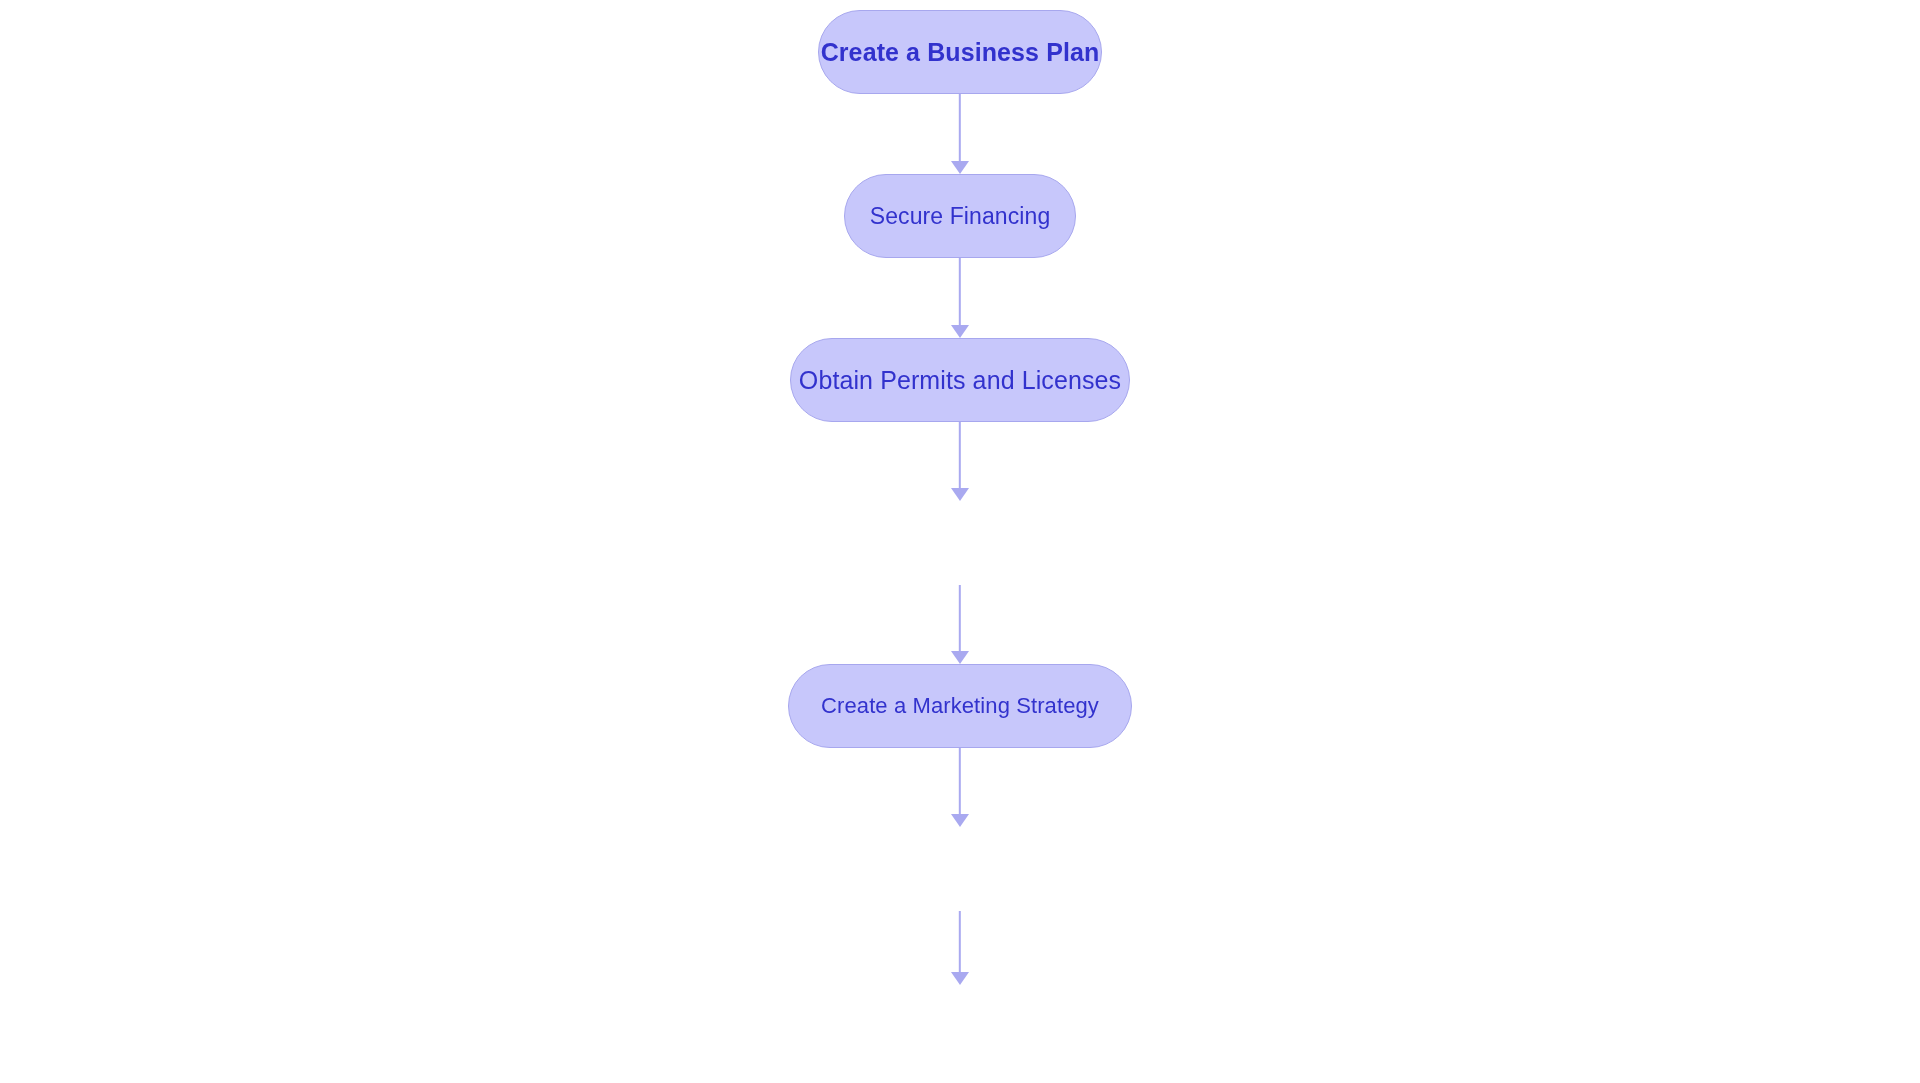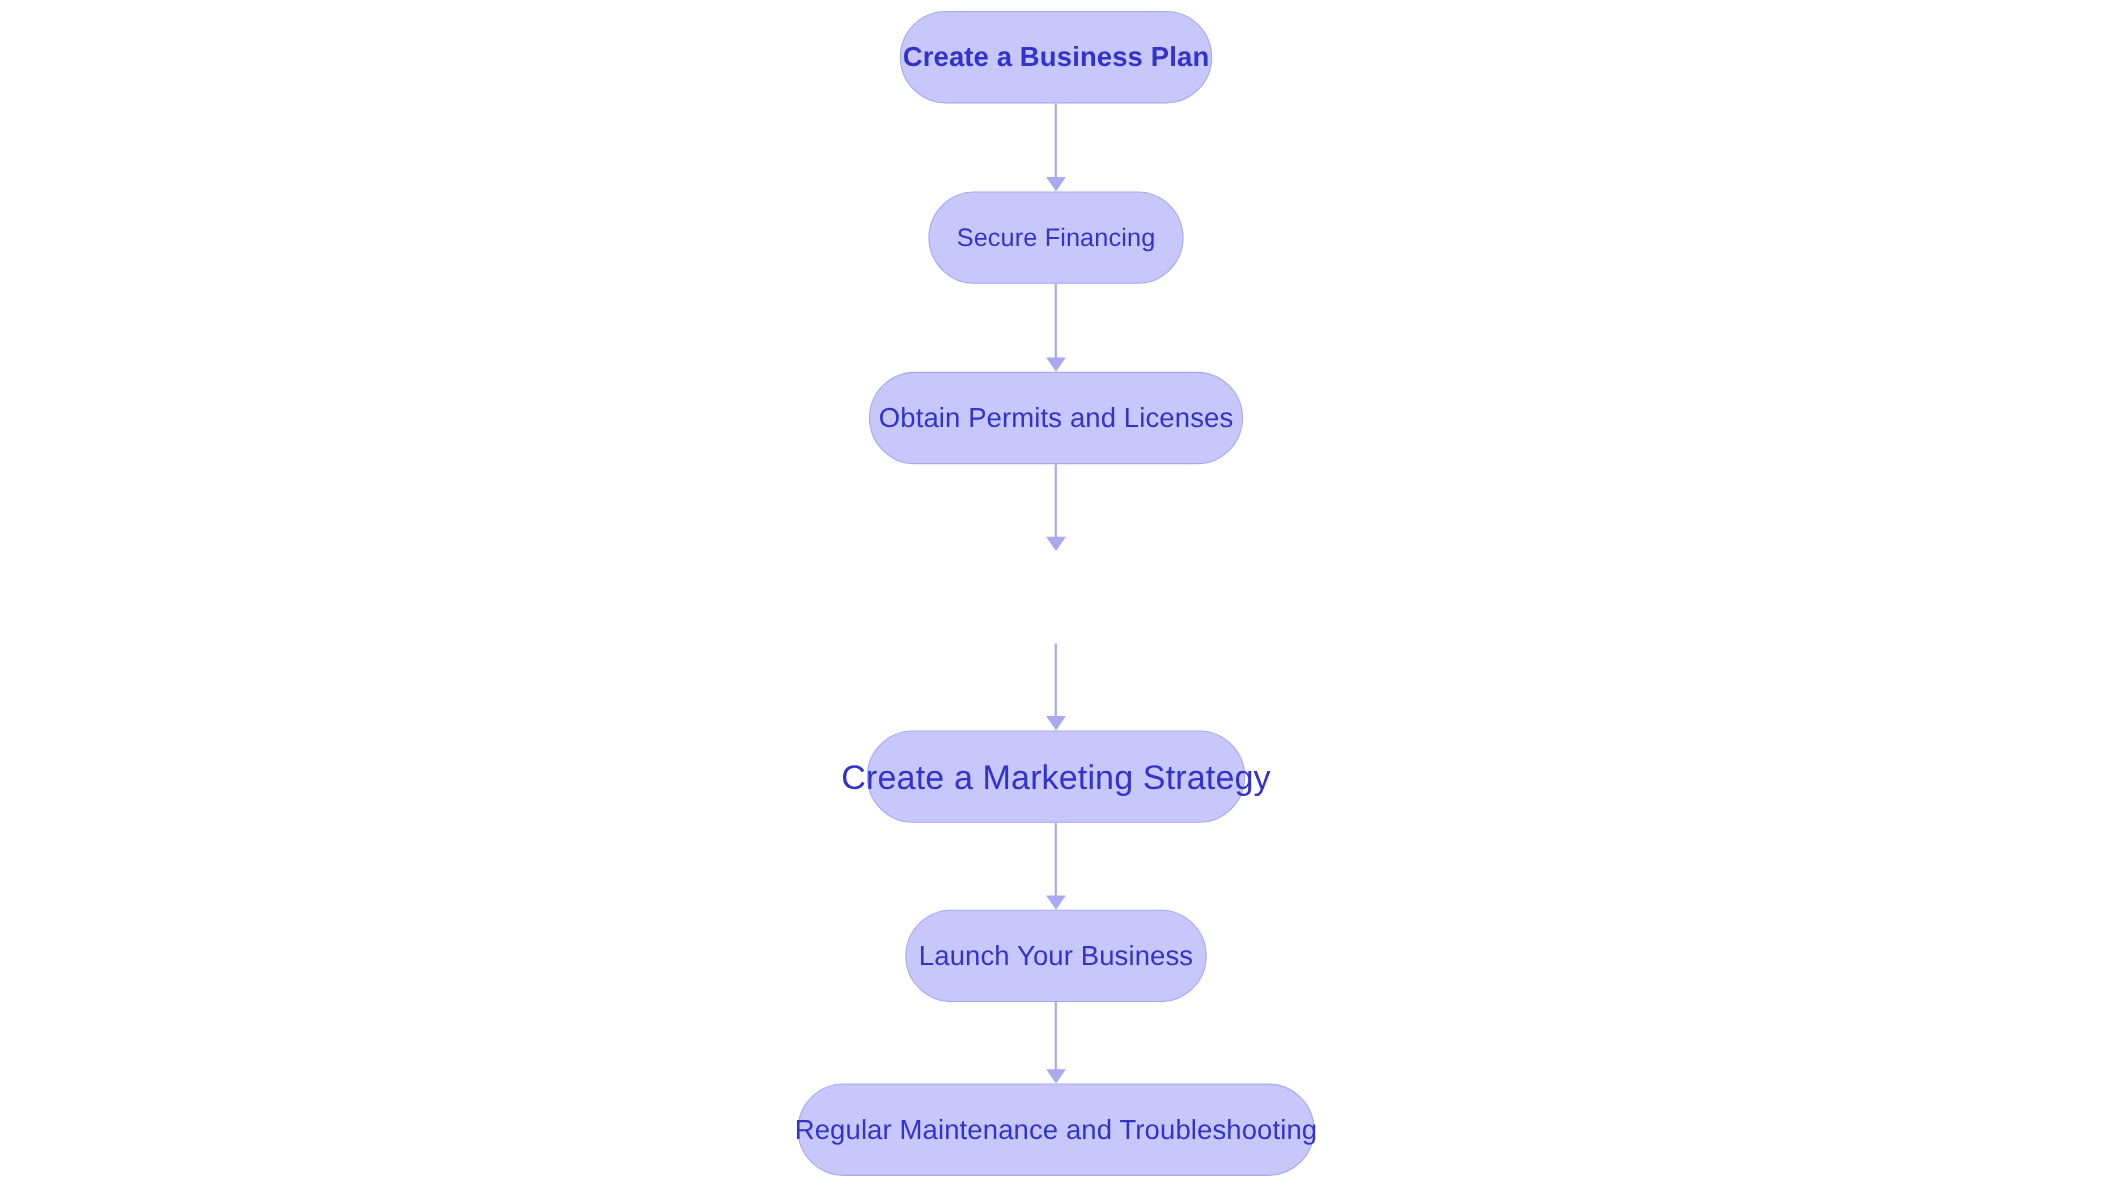--- a/index.html
+++ b/index.html
@@ -107,22 +107,16 @@
   <div class="flow-node" style="top: 10px; width: 284px; background: rgb(199, 199, 251); border-color: rgb(167, 167, 238); font-weight: bold;">
     <span class="flow-node-label" style="color: rgb(50, 50, 205); font-size: 25px;">Create a Business Plan</span>
   </div>
   <div class="flow-node" style="top: 174px; width: 232px; background: rgb(199, 199, 251); border-color: rgb(167, 167, 238);">
     <span class="flow-node-label" style="color: rgb(50, 50, 205); font-size: 23px;">Secure Financing</span>
   </div>
   <div class="flow-node" style="top: 338px; width: 340px; background: rgb(199, 199, 251); border-color: rgb(167, 167, 238);">
     <span class="flow-node-label" style="color: rgb(50, 50, 205); font-size: 25px;">Obtain Permits and Licenses</span>
   </div>
   <div class="flow-node" style="top: 664px; width: 344px; background: rgb(199, 199, 251); border-color: rgb(167, 167, 238);">
-    <span class="flow-node-label" style="color: rgb(50, 50, 205); font-size: 31px;">Create a Marketing Strategy</span>
-  </div>
-  <div class="flow-node" style="top: 827px; width: 274px; background: rgb(199, 199, 251); border-color: rgb(167, 167, 238);">
-    <span class="flow-node-label" style="color: rgb(50, 50, 205); font-size: 25px;">Launch Your Business</span>
-  </div>
-  <div class="flow-node" style="top: 985px; width: 470px; background: rgb(199, 199, 251); border-color: rgb(167, 167, 238);">
-    <span class="flow-node-label" style="color: rgb(50, 50, 205); font-size: 25px;">Regular Maintenance and Troubleshooting</span>
+    <span class="flow-node-label" style="color: rgb(50, 50, 205); font-size: 22px;">Create a Marketing Strategy</span>
   </div>
 
 </div>
 
 </body></html>

